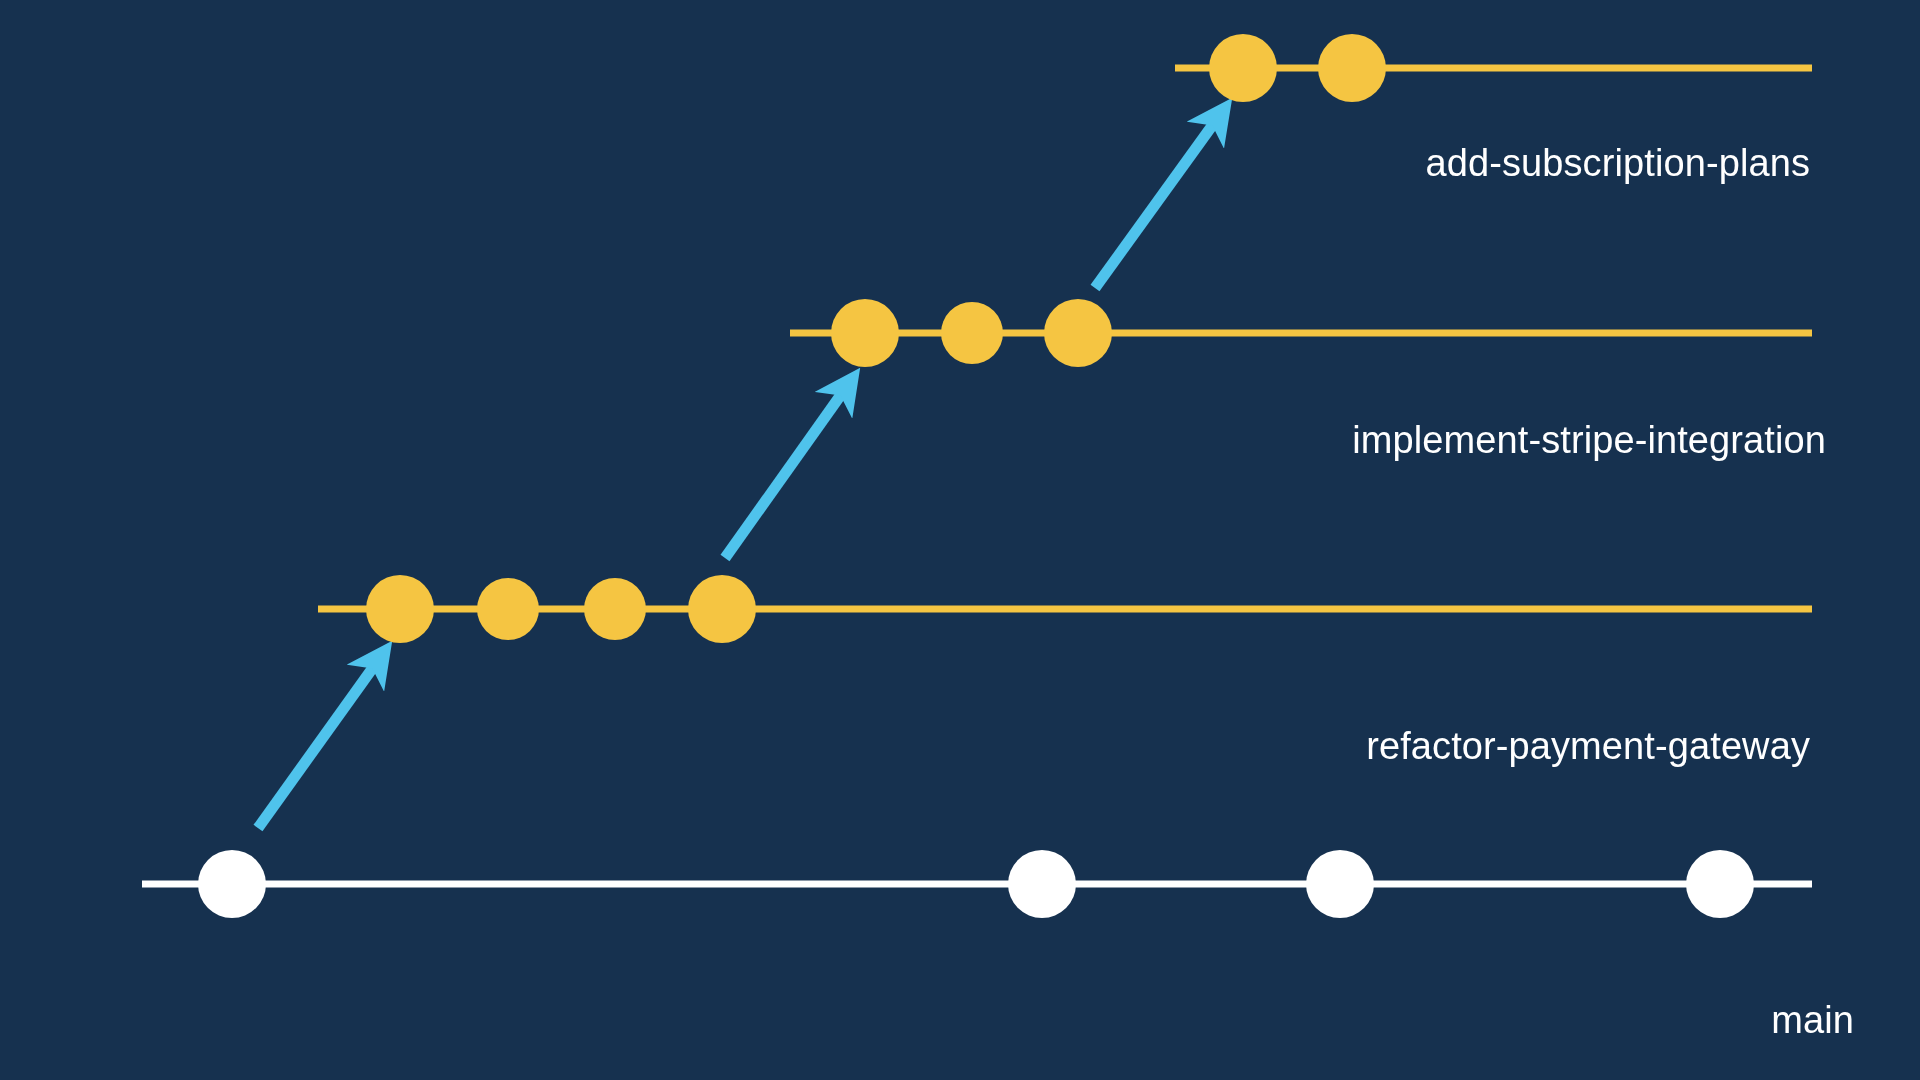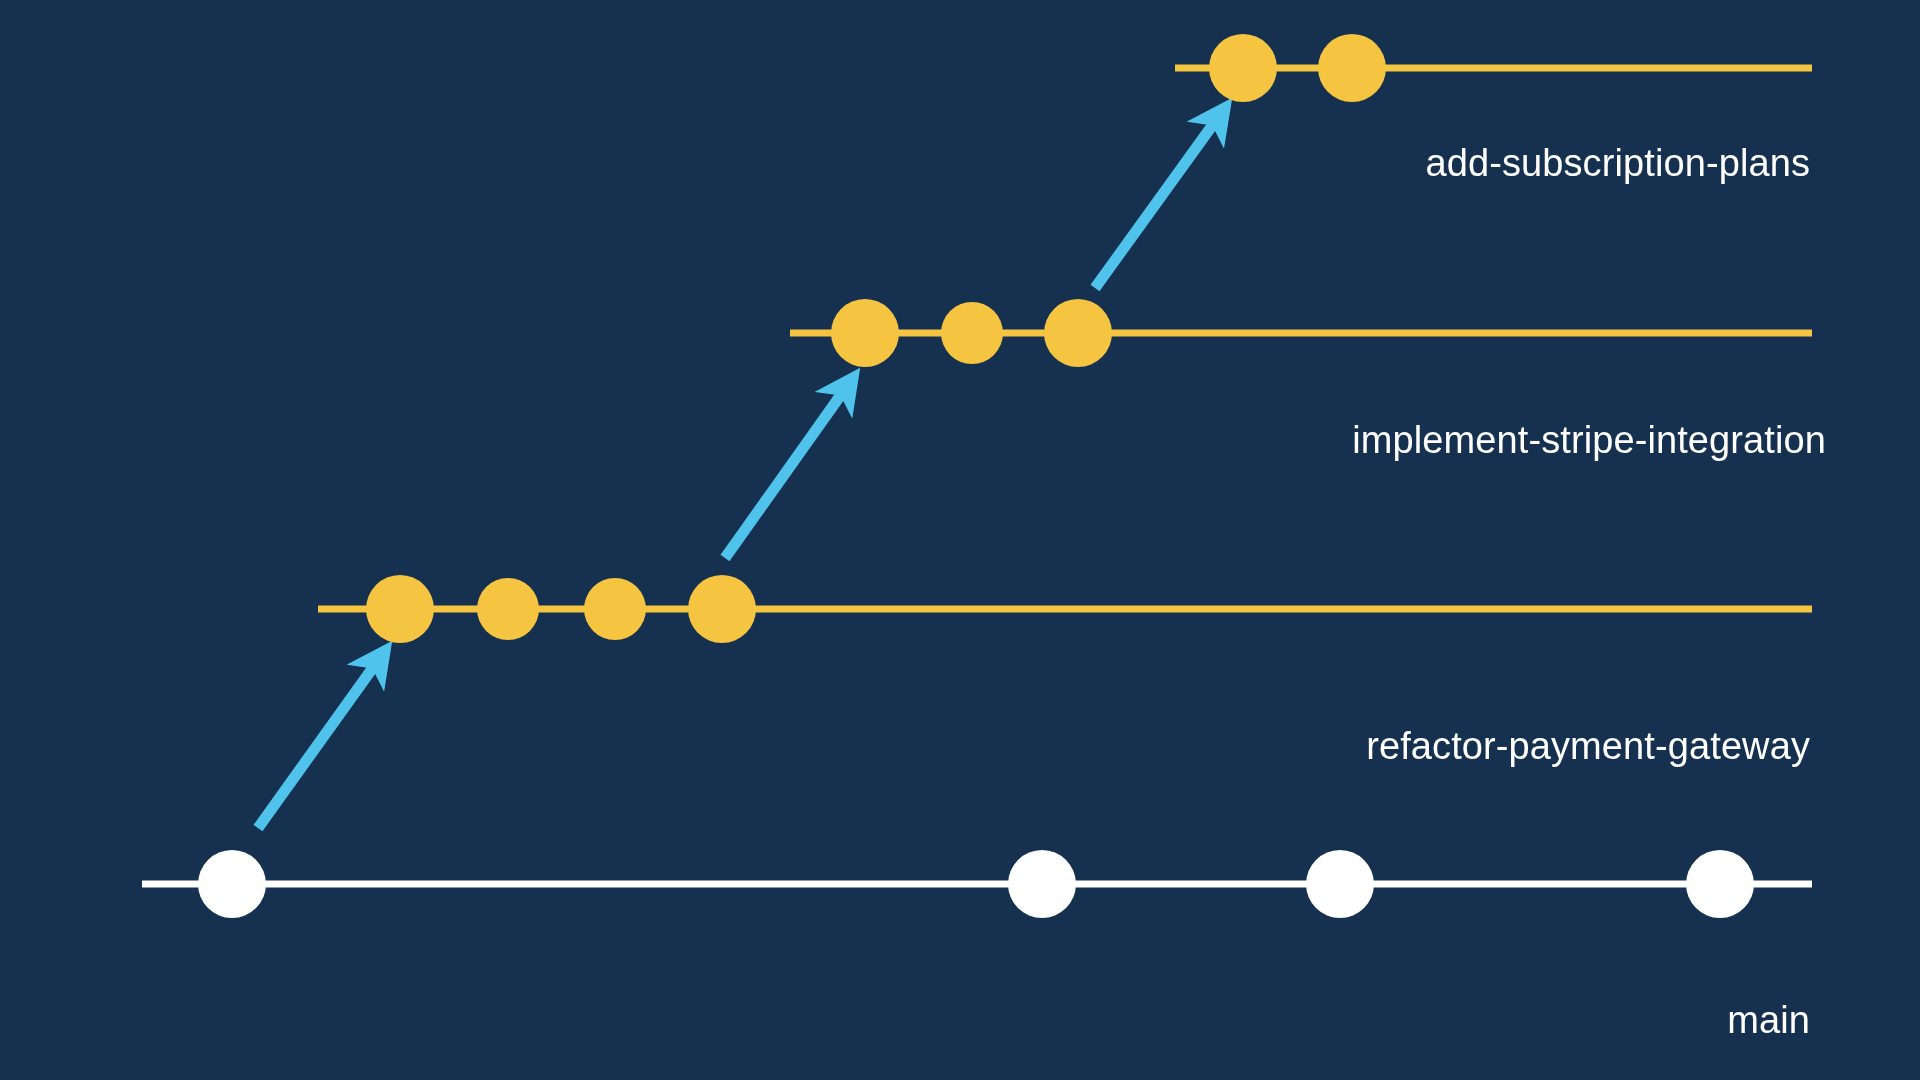--- a/index.html
+++ b/index.html
@@ -69,16 +69,16 @@
         <circle cx="1042" cy="884" r="34" fill="#ffffff"></circle>
         <circle cx="1340" cy="884" r="34" fill="#ffffff"></circle>
         <circle cx="1720" cy="884" r="34" fill="#ffffff"></circle>
       </g>
   </svg>
 
   <div id="labels">
       <div class="branch-label" style="top: 142px; left: 0px; width: 1810px;">add-subscription-plans</div>
       <div class="branch-label" style="top: 419px; left: 16px; width: 1810px;">implement-stripe-integration</div>
       <div class="branch-label" style="top: 693px; left: 0px; width: 1810px; margin-top: 32px;">refactor-payment-gateway</div>
-      <div class="branch-label" style="top: 999px; left: 0px; width: 1810px;">main</div>
+      <div class="branch-label" style="top: 999px; left: 0px; width: 1810px; padding-left: 44px;">main</div>
     </div>
 
 </div>
 
 </body></html>

